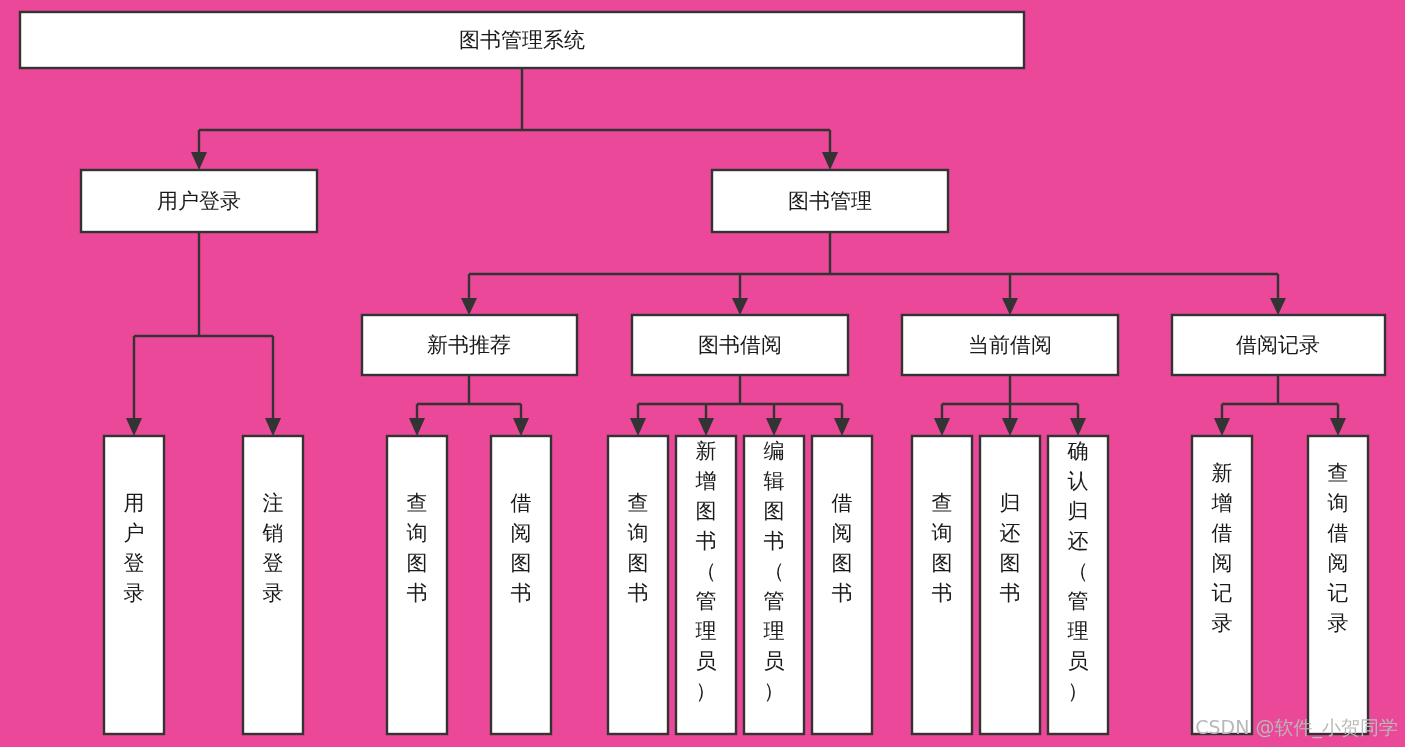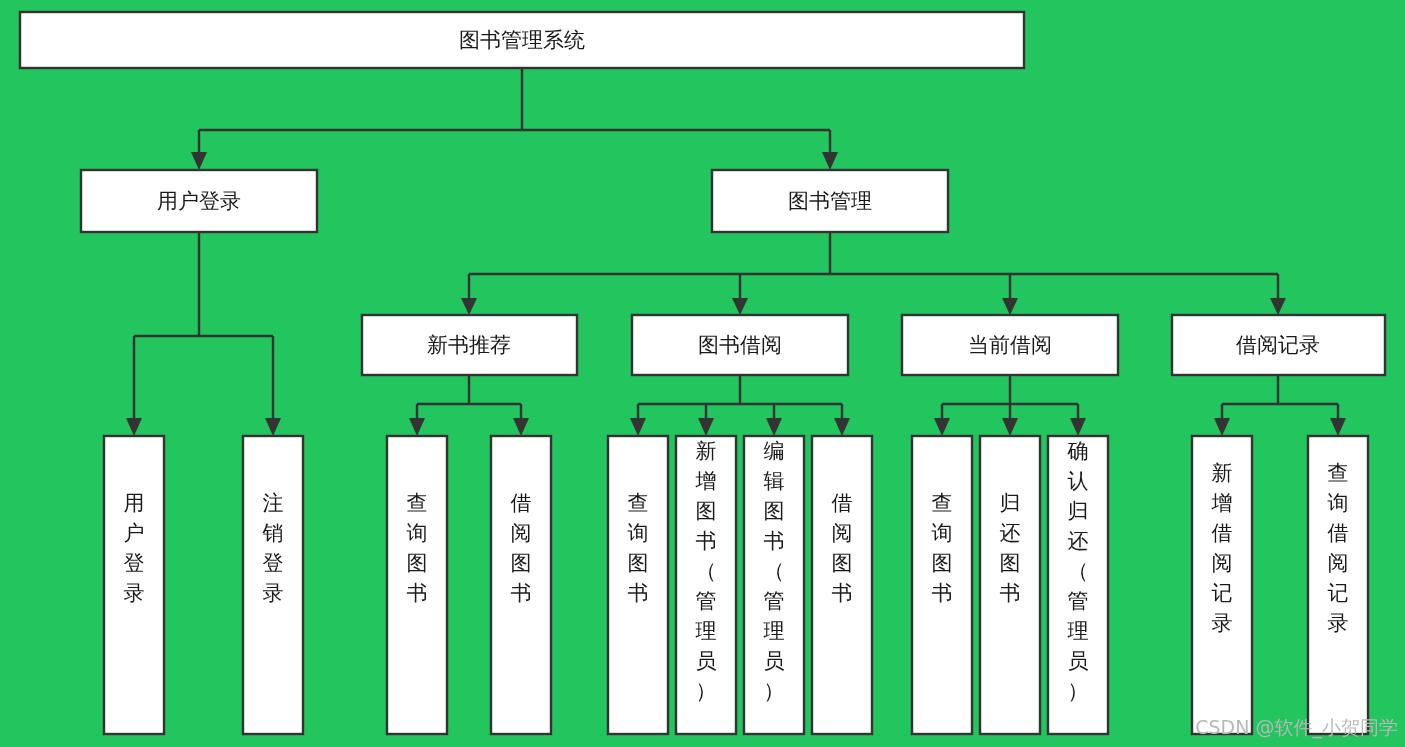--- a/index.html
+++ b/index.html
@@ -11,21 +11,21 @@
   body {
     width: 1405px;
     height: 747px;
     font-family: "DejaVu Sans", "Liberation Sans", sans-serif;
     overflow: hidden;
   }
   #diagram-root {
     position: relative;
     width: 1405px;
     height: 747px;
-    background: #22c55e;
+    background: #ec4899;
   }
   svg.diagram-canvas {
     display: block;
     width: 1405px;
     height: 747px;
   }
   .node-box {
     fill: #ffffff;
     stroke: #333333;
     stroke-width: 2.4;

